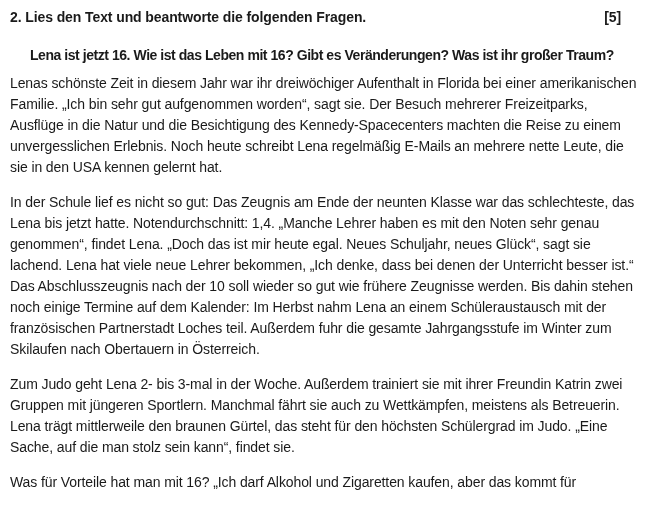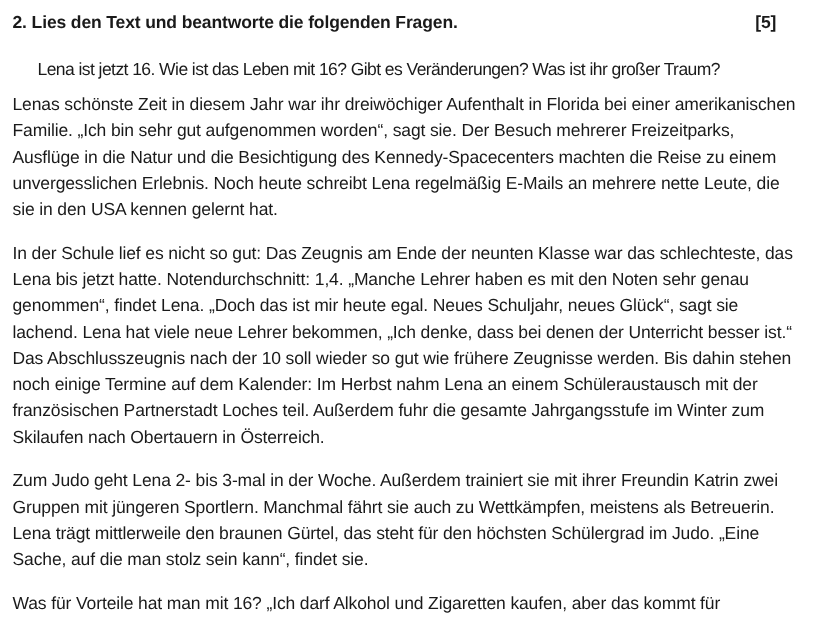--- a/index.html
+++ b/index.html
@@ -28,21 +28,21 @@
     margin: 0 0 17px 0;
   }
   .points {
     margin-right: 16px;
   }
   .title {
     font-weight: 700;
     margin: 0 0 4px 0;
   }
   .lead {
-    font-weight: 400;
+    font-weight: 700;
     margin: 0 0 7px 0;
     white-space: nowrap;
     letter-spacing: -0.45px;
     padding-left: 20px;
   }
   .para {
     margin: 0 0 14px 0;
   }
 </style>
 </head>

